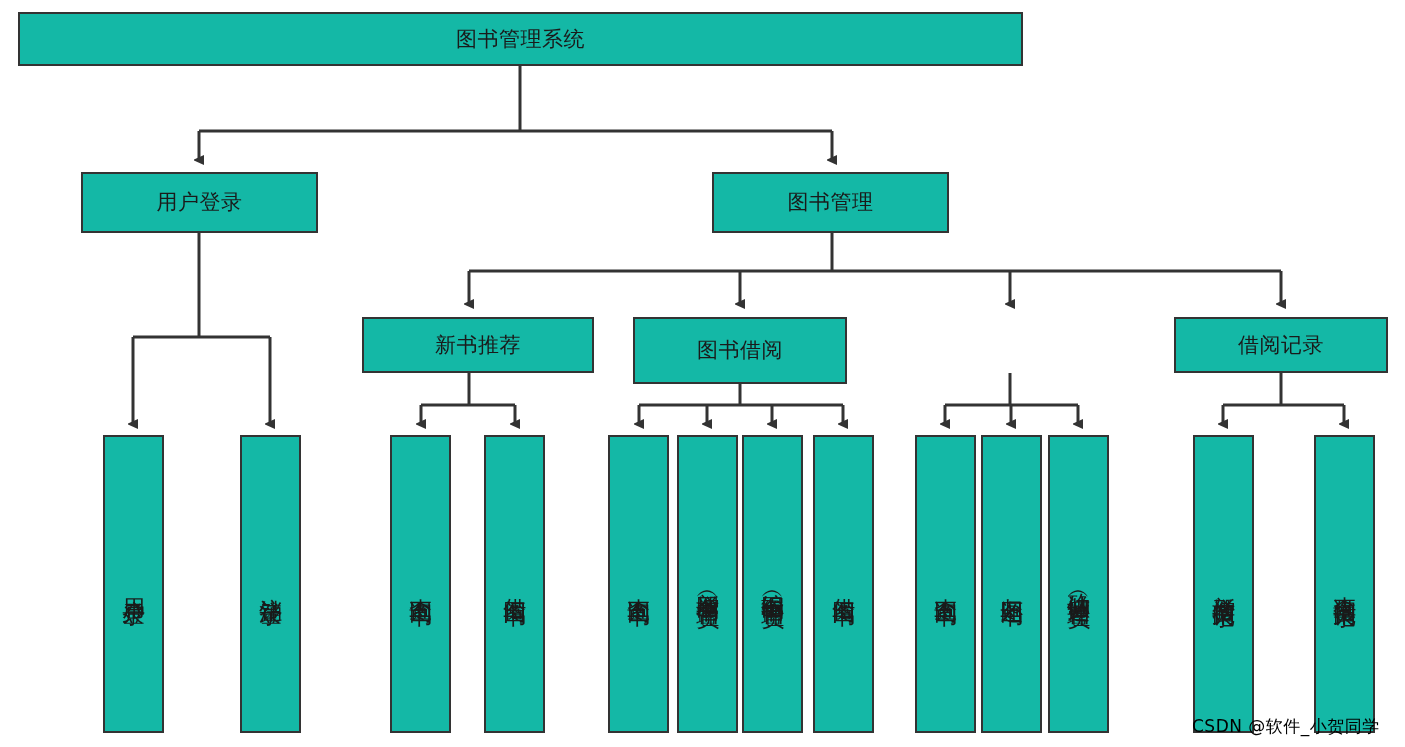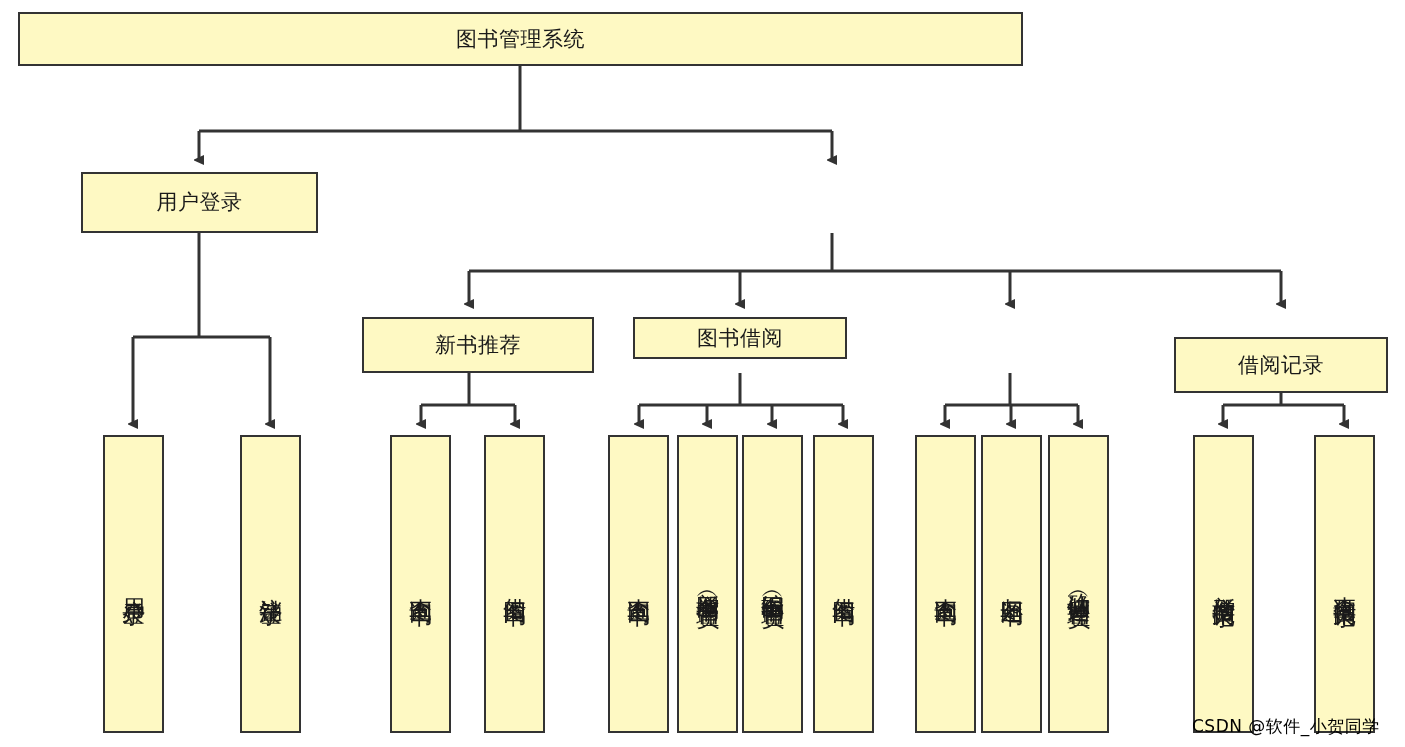--- a/index.html
+++ b/index.html
@@ -22,21 +22,21 @@
     position: absolute;
     left: 0;
     top: 0;
     width: 1405px;
     height: 747px;
     pointer-events: none;
   }
   .node {
     position: absolute;
     box-sizing: border-box;
-    background: #fef9c3;
+    background: #14b8a6;
     border: 2px solid #333333;
     display: flex;
     align-items: center;
     justify-content: center;
     color: #1a1a1a;
   }
   .node-h .node-label {
     font-size: 21px;
     line-height: 1.15;
     letter-spacing: 0.5px;
@@ -115,28 +115,31 @@
     </g>
   </svg>
 
   <div class="node node-h" style="left:18px; top:12px; width:1005px; height:54px;">
     <span class="node-label">图书管理系统</span>
   </div>
 
   <div class="node node-h" style="left:81px; top:172px; width:237px; height:61px;">
     <span class="node-label">用户登录</span>
   </div>
+  <div class="node node-h" style="left:712px; top:172px; width:237px; height:61px;">
+    <span class="node-label">图书管理</span>
+  </div>
 
   <div class="node node-h" style="left:362px; top:317px; width:232px; height:56px;">
     <span class="node-label">新书推荐</span>
   </div>
-  <div class="node node-h" style="left:633px; top:317px; width:214px; height:42px;">
+  <div class="node node-h" style="left:633px; top:317px; width:214px; height:67px;">
     <span class="node-label">图书借阅</span>
   </div>
-  <div class="node node-h" style="left:1174px; top:317px; width:214px; height:56px;margin-top:20px;">
+  <div class="node node-h" style="left:1174px; top:317px; width:214px; height:56px;">
     <span class="node-label">借阅记录</span>
   </div>
 
   <div class="node node-v" style="left:103px; top:435px; width:61px; height:298px;">
     <span class="node-label">用户登录</span>
   </div>
   <div class="node node-v" style="left:240px; top:435px; width:61px; height:298px;">
     <span class="node-label">注销登录</span>
   </div>
 

